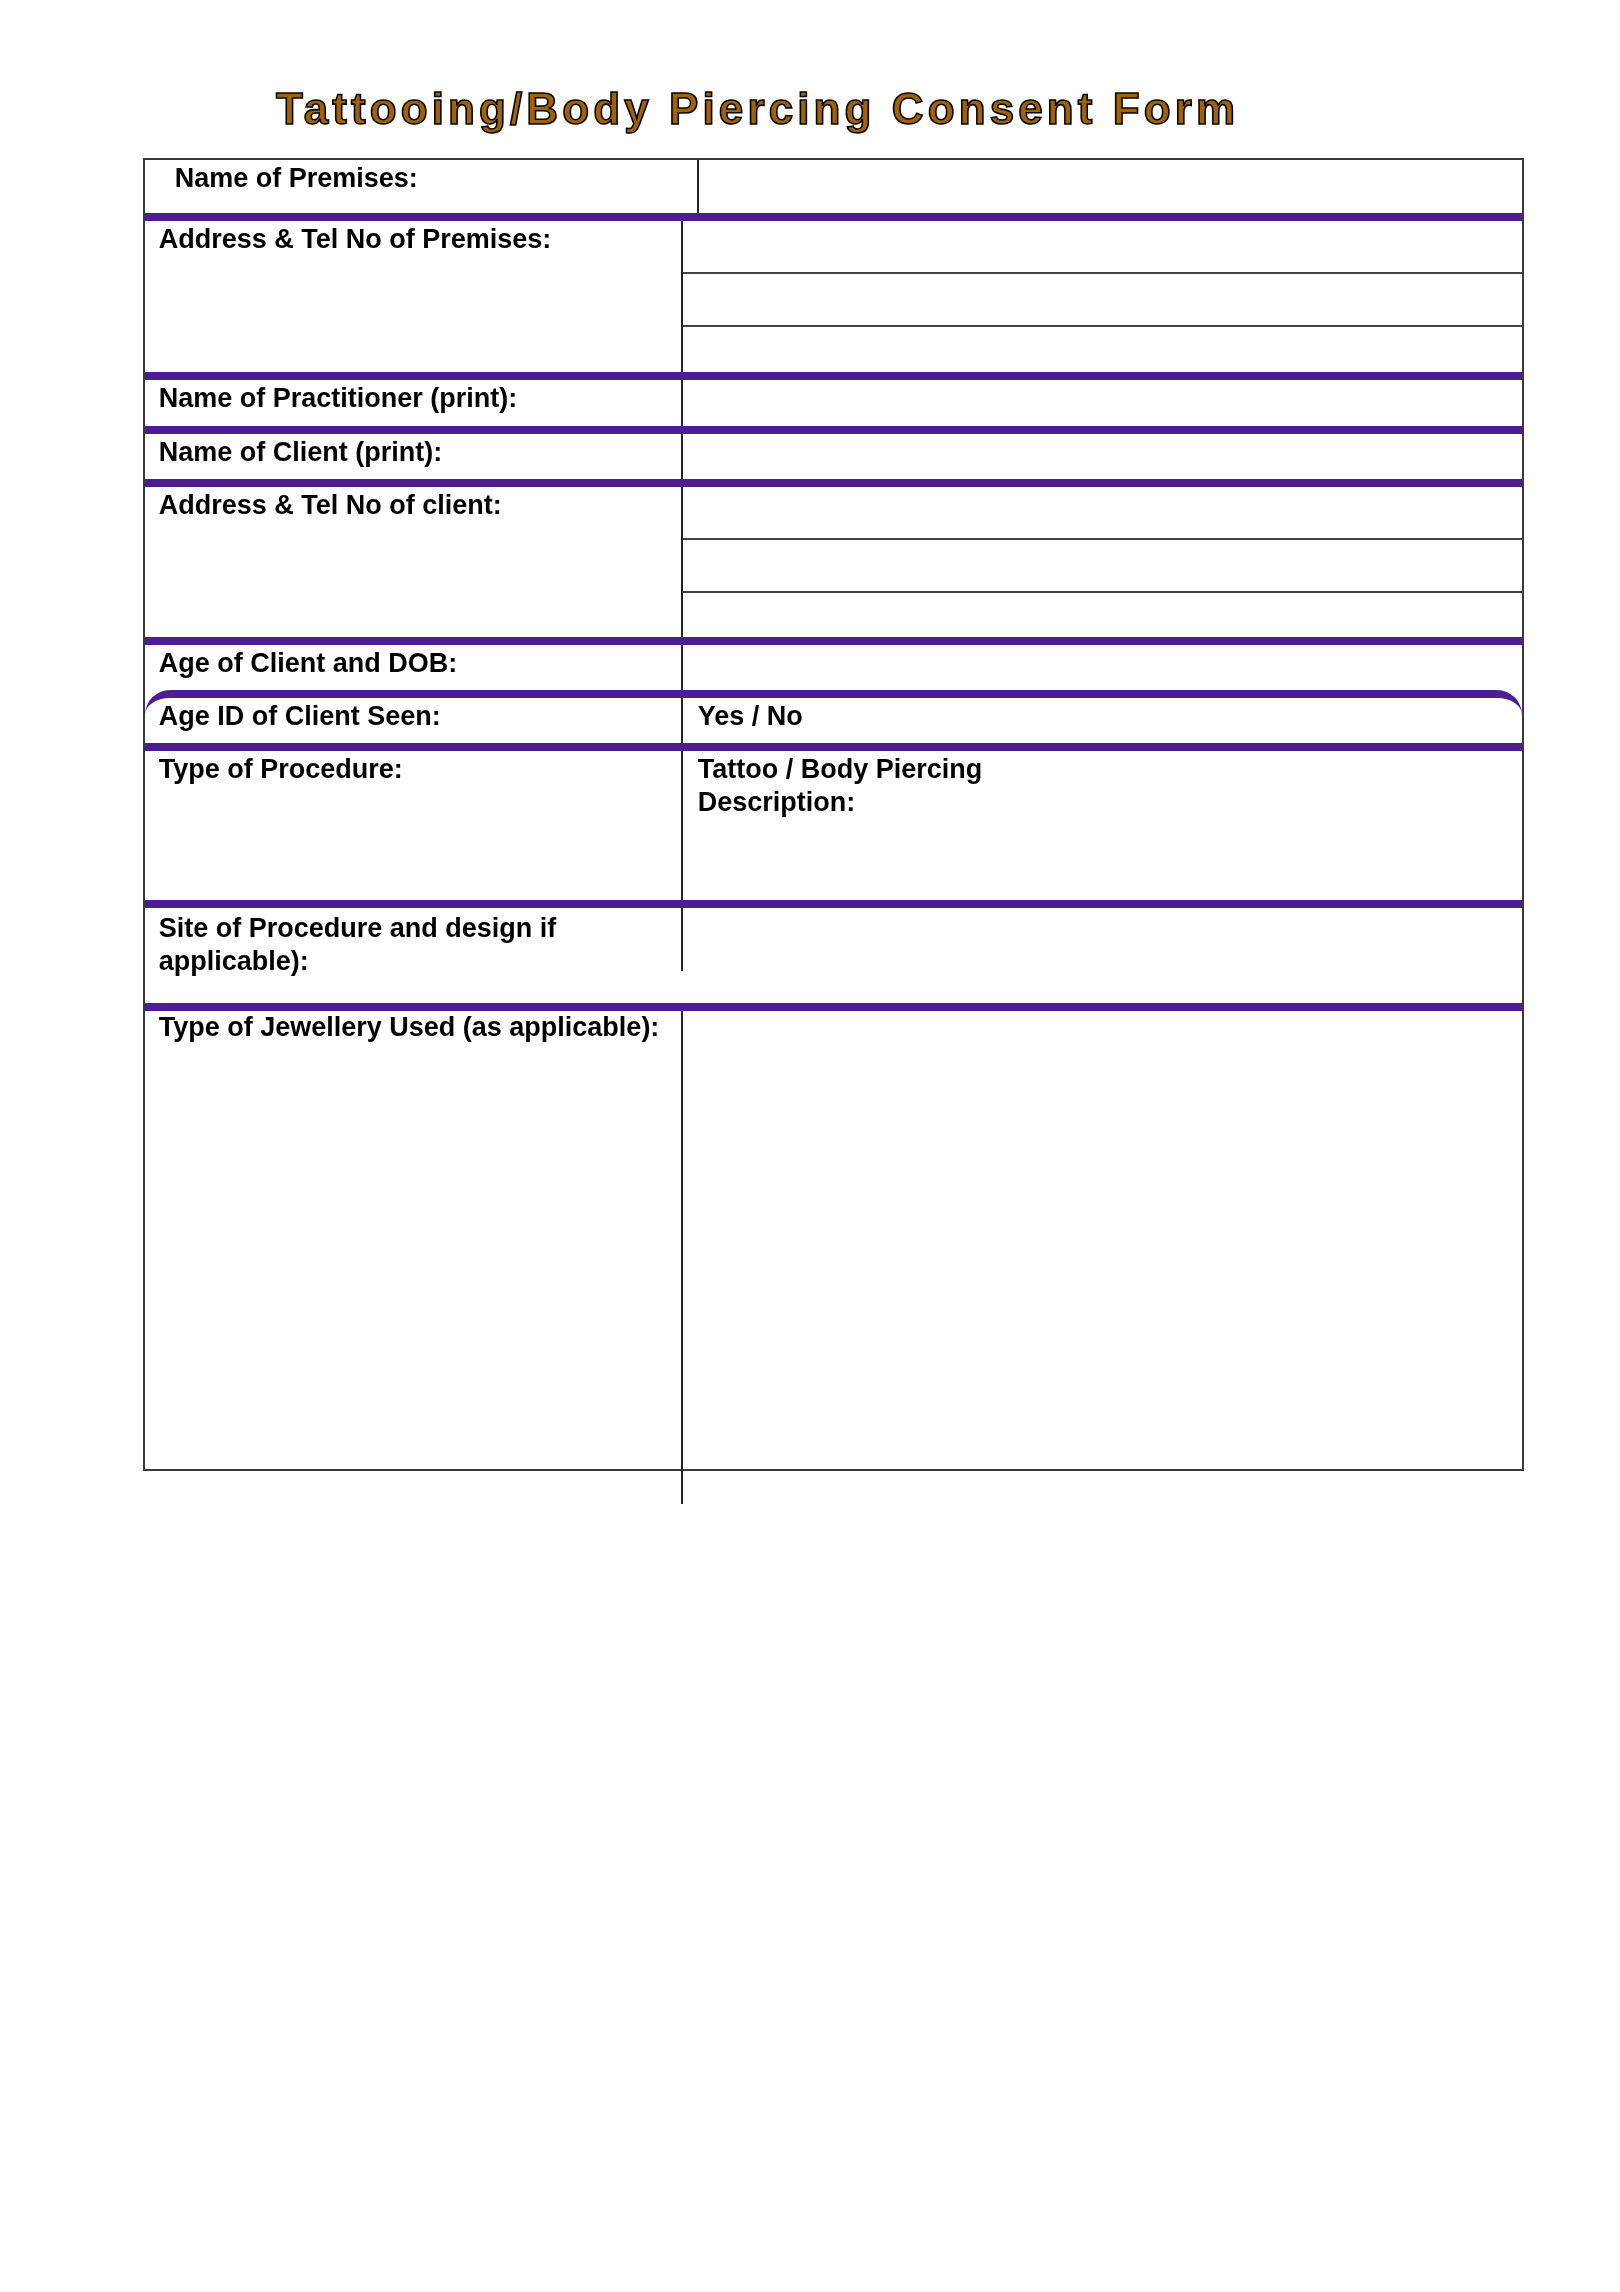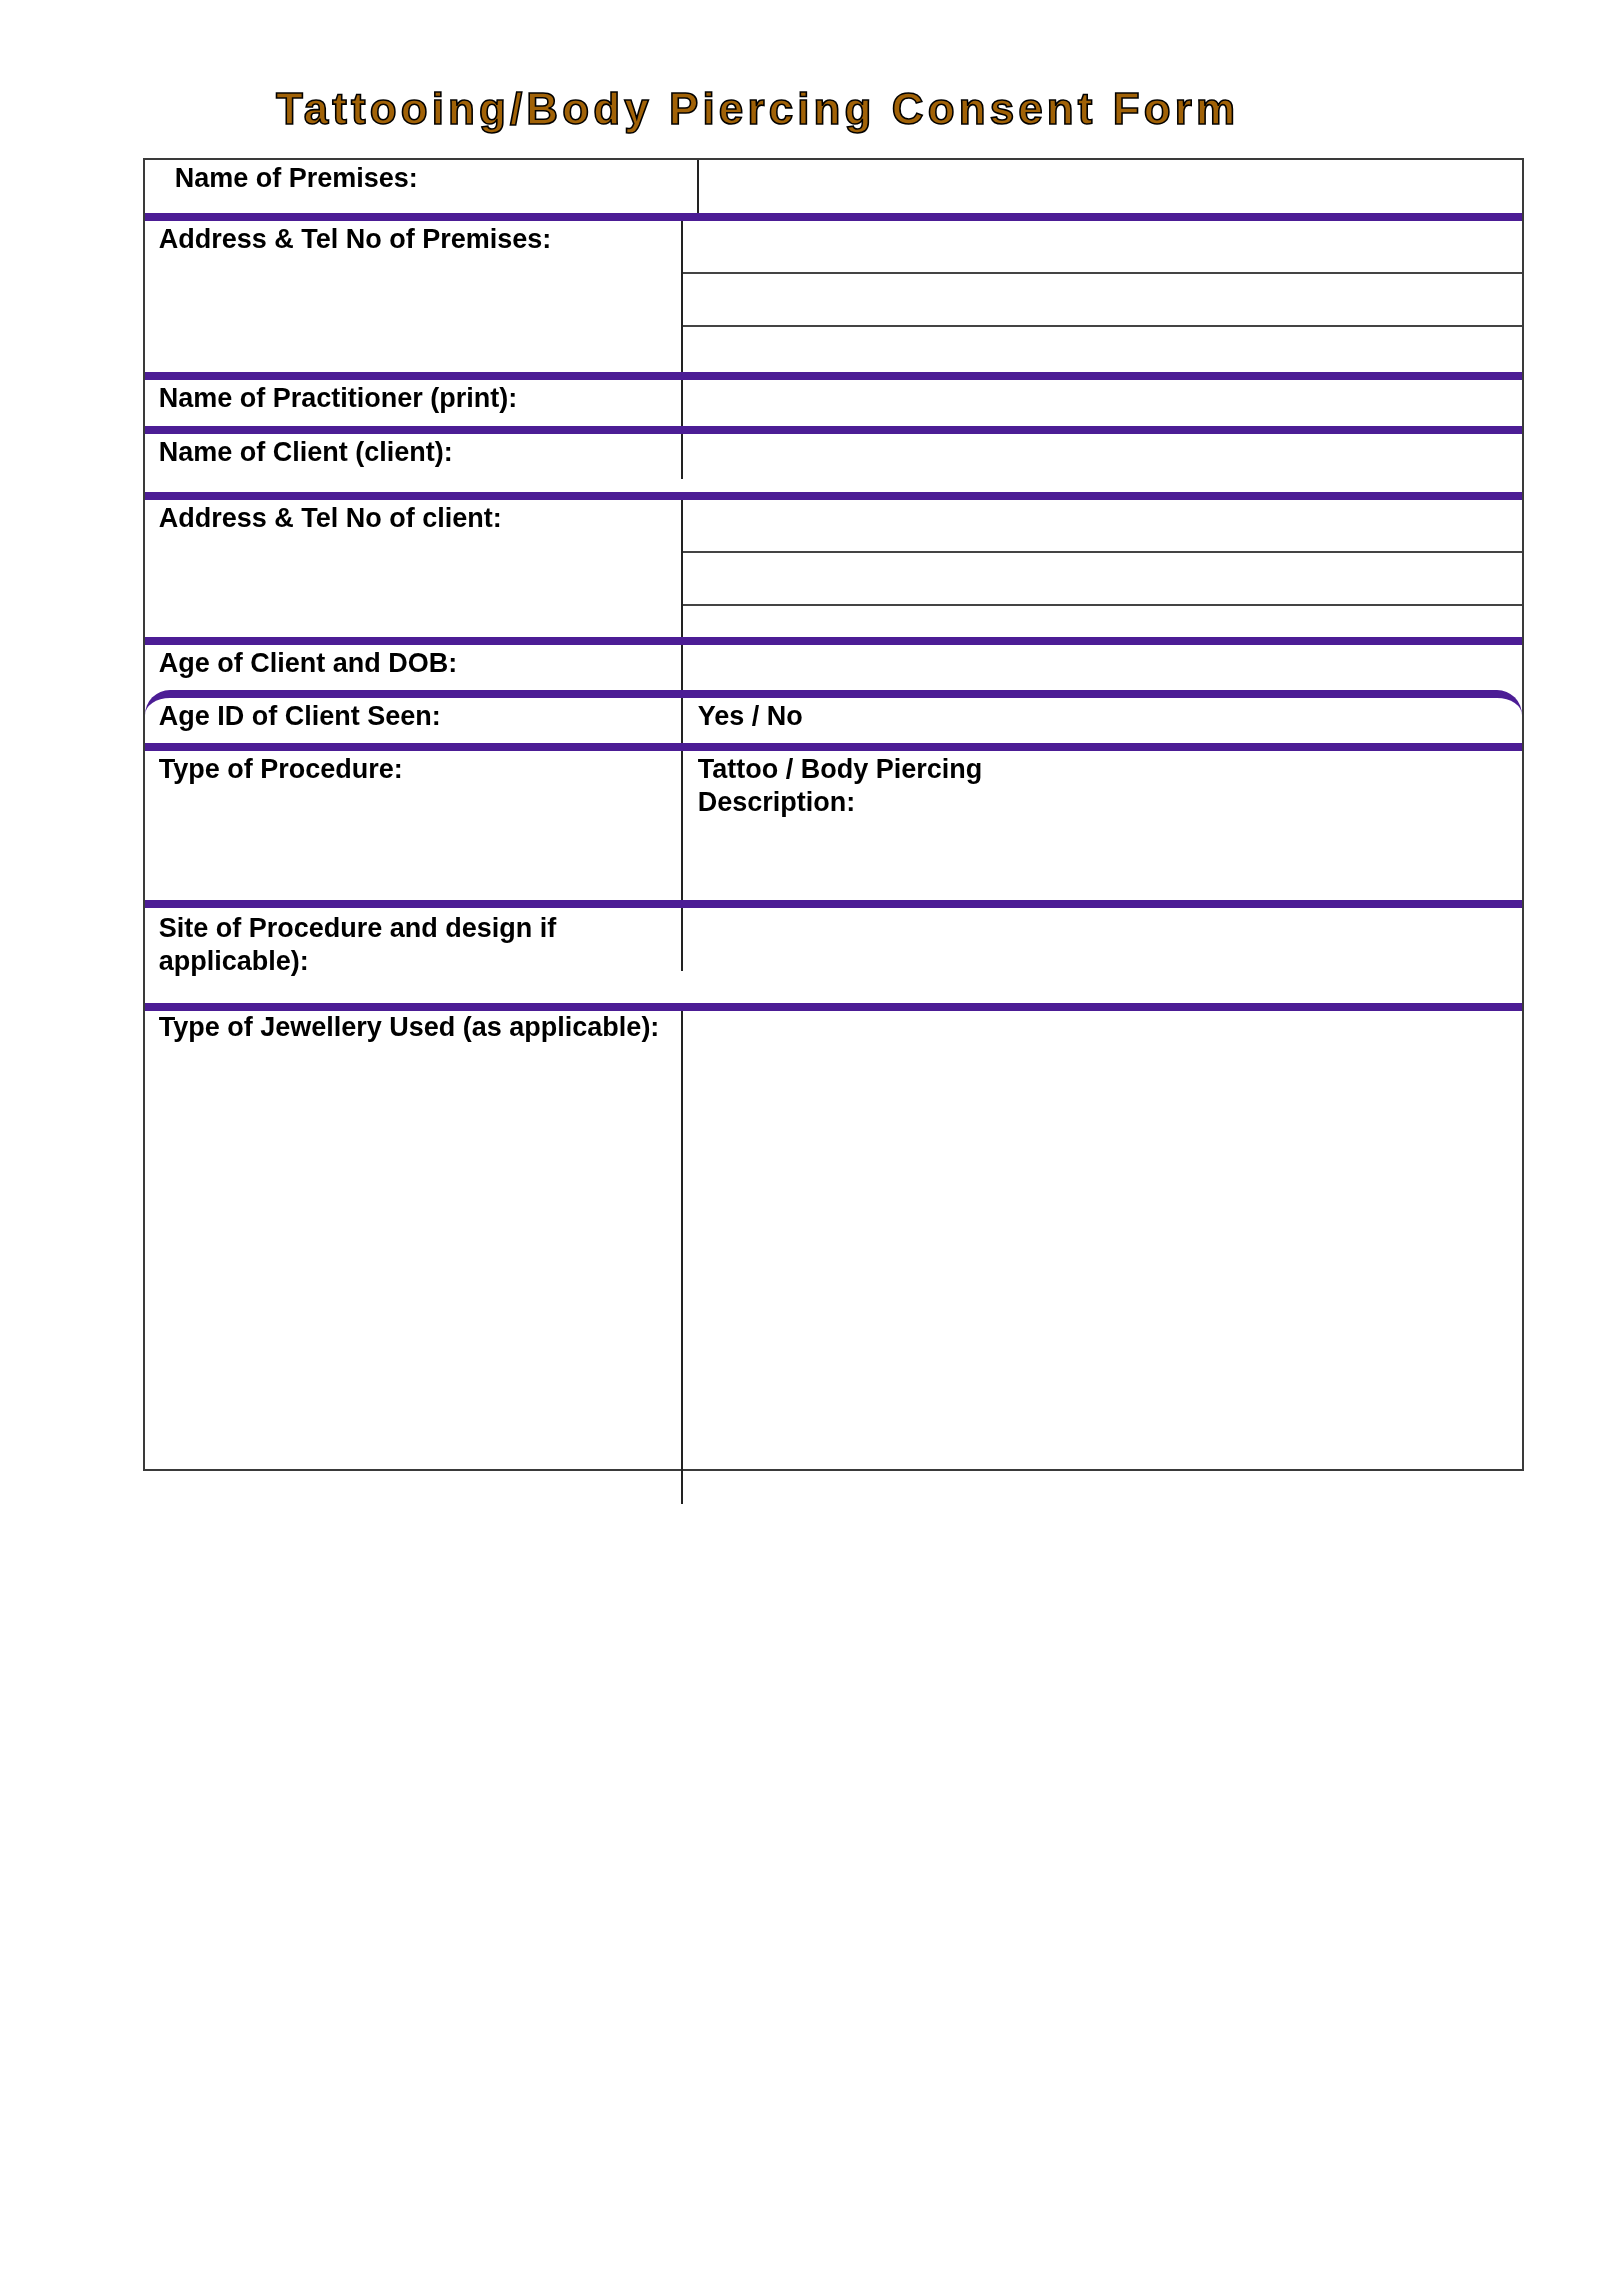--- a/index.html
+++ b/index.html
@@ -105,25 +105,25 @@
       <div style="position:absolute;left:0;right:0;top:106px;height:53px;"></div>
     </div>
   </div>
 
   <div class="row" style="top:212px;height:54px;">
     <div class="label-cell">Name of Practitioner (print):</div>
     <div class="value-cell"></div>
   </div>
 
   <div class="row" style="top:266px;height:53px;">
-    <div class="label-cell">Name of Client (client):</div>
+    <div class="label-cell">Name of Client (print):</div>
     <div class="value-cell"></div>
   </div>
 
-  <div class="row" style="top:319px;height:159px;margin-top:13px;">
+  <div class="row" style="top:319px;height:159px;">
     <div class="label-cell">Address &amp; Tel No of client:</div>
     <div class="value-cell" style="padding:0;">
       <div style="position:absolute;left:0;right:0;top:0;height:53px;"></div>
       <div class="subline" style="top:51px;"></div>
       <div style="position:absolute;left:0;right:0;top:53px;height:53px;"></div>
       <div class="subline" style="top:104px;"></div>
       <div style="position:absolute;left:0;right:0;top:106px;height:53px;"></div>
     </div>
   </div>
 

